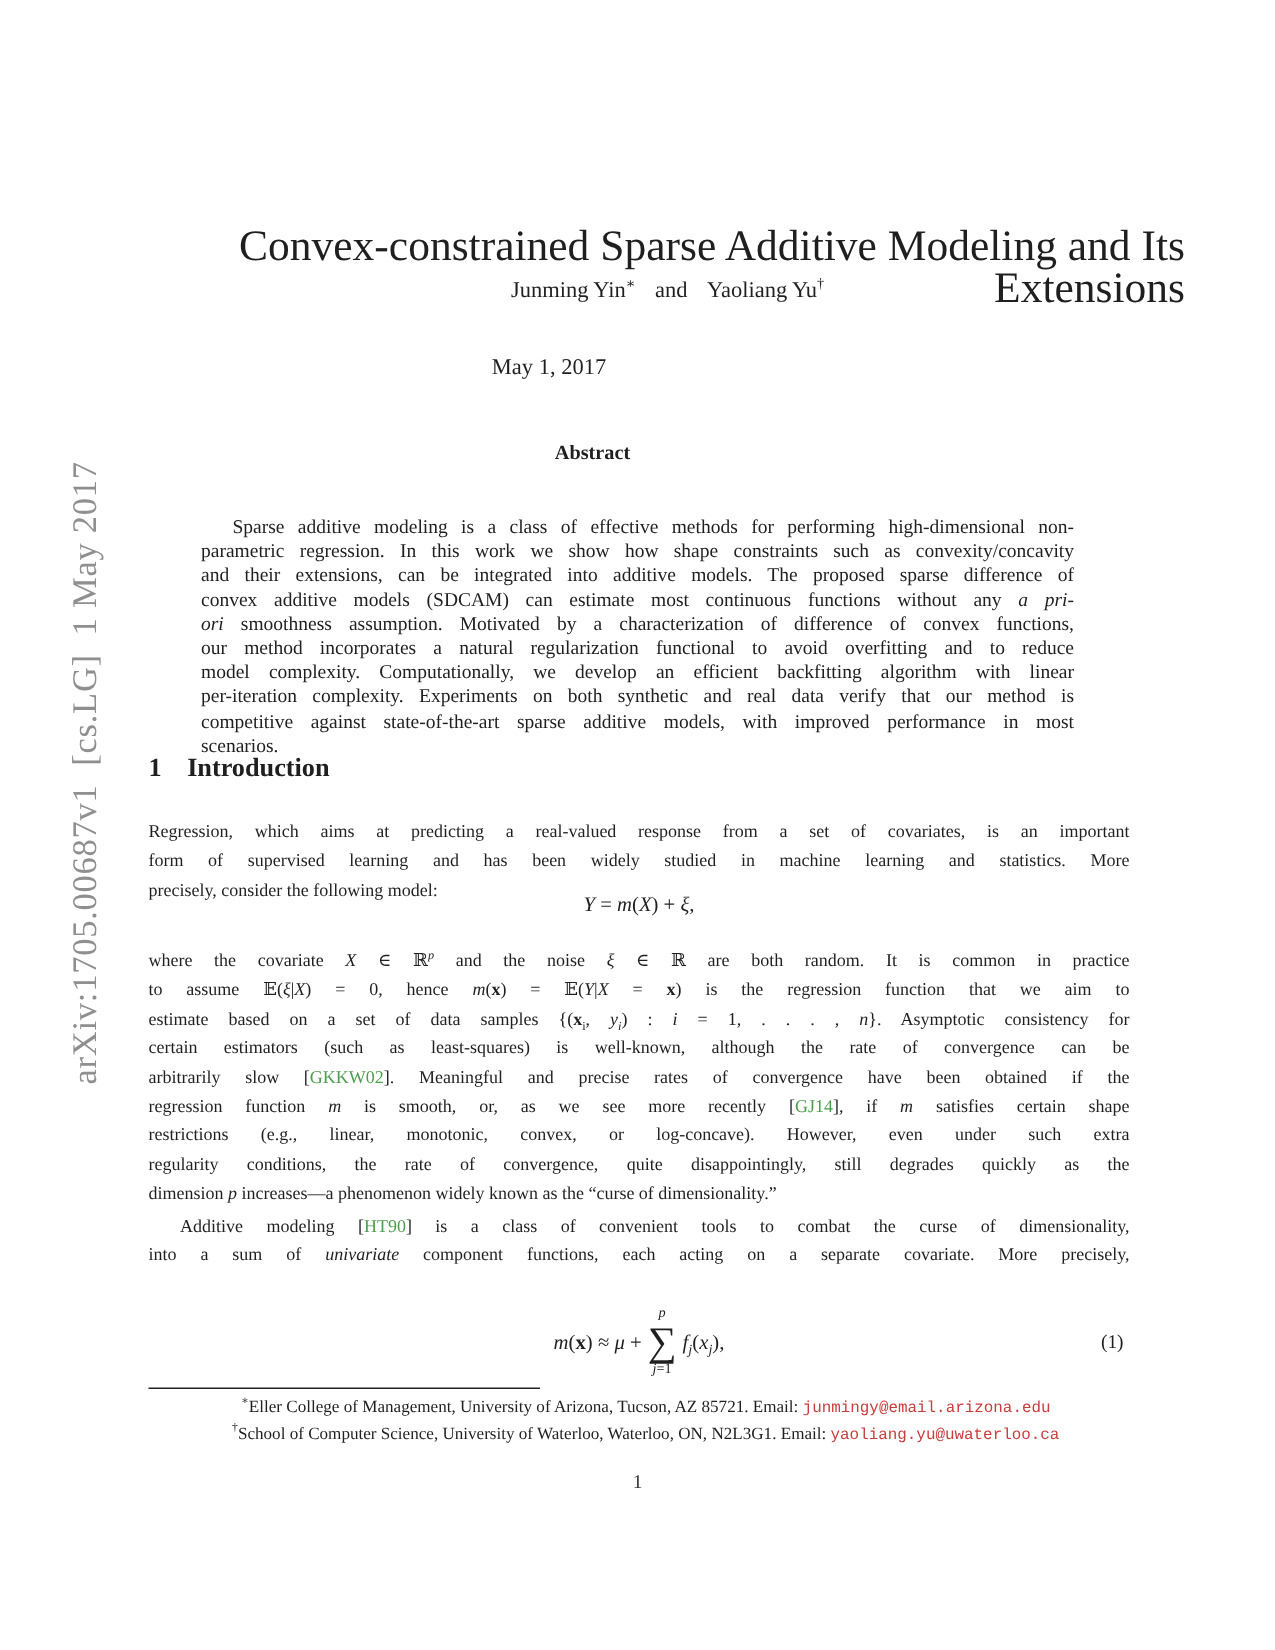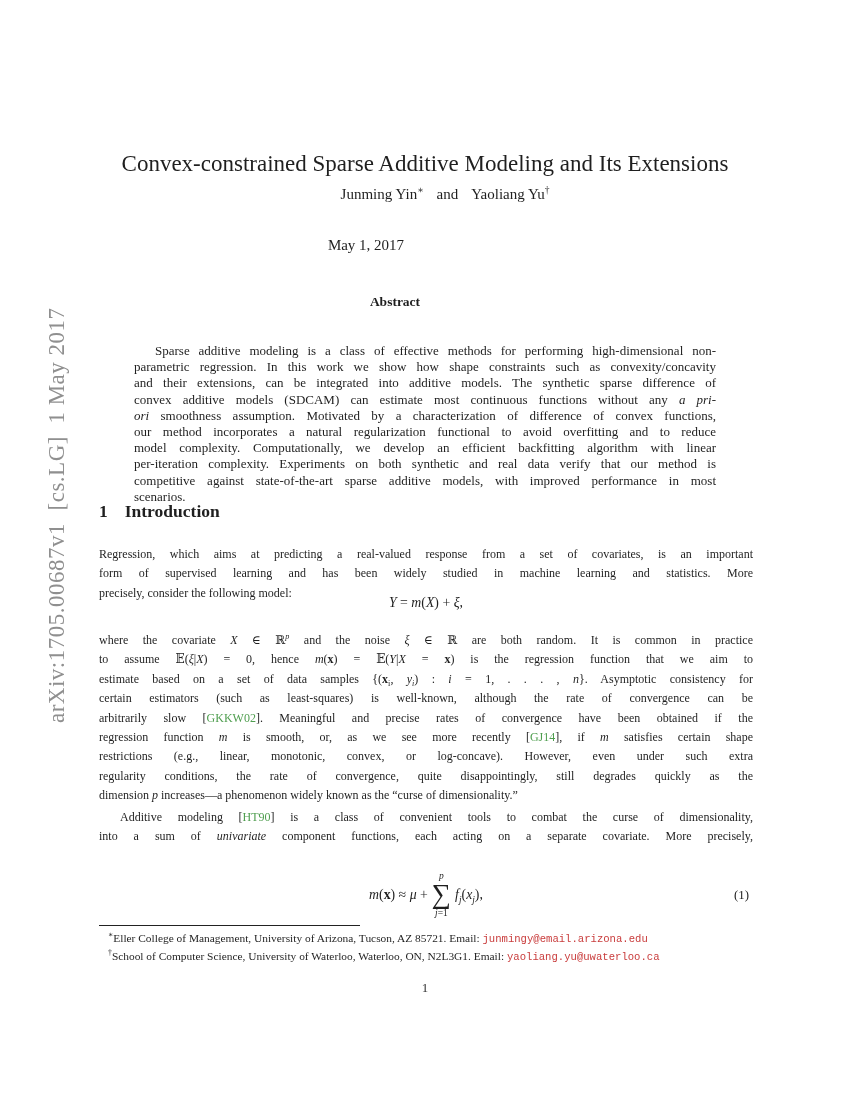--- a/index.html
+++ b/index.html
@@ -9,21 +9,21 @@
   }
 
   
   .arxiv-strip{
     position:absolute;top:278px;left:18px;height:500px;width:38px;
     writing-mode:vertical-rl;transform:rotate(180deg);
     text-align:center;font-size:23px;color:#8f8f8f;letter-spacing:0.5px;white-space:pre;
   }
 
   
-  .title{position:absolute;top:150px;left:60px;width:730px;text-align:center;font-size:23px;line-height:28px;}
+  .title{position:absolute;top:150px;left:60px;width:730px;text-align:right;font-size:29px;line-height:28px;}
   .authors{position:absolute;top:186px;left:0;width:850px;text-align:center;font-size:15px;padding-left:20px;}
   .author-mark{vertical-align:super;font-size:9.5px;line-height:0;}
   .conj{display:inline-block;margin:0 13px;}
   .date{position:absolute;top:237px;left:0;width:732px;text-align:center;font-size:15px;}
 
   
   .abstract-heading{position:absolute;top:294px;left:0;width:790px;text-align:center;font-size:13.5px;font-weight:bold;}
   .abstract-body{position:absolute;top:315px;left:134px;width:582px;font-size:13px;line-height:16.2px;margin-top:28px;}
 
   
@@ -53,21 +53,21 @@
   .eq2{position:absolute;top:868px;left:99px;width:654px;height:54px;display:flex;align-items:center;justify-content:center;font-size:13.8px;}
   .sum-stack{display:inline-flex;flex-direction:column;align-items:center;margin:0 4px;}
   .sum-top{font-size:9.5px;line-height:10px;font-style:italic;}
   .sum-sigma{font-size:27px;line-height:27px;}
   .sum-bot{font-size:9.5px;line-height:11px;}
   .eq2-num{position:absolute;right:4px;top:50%;transform:translateY(-50%);font-size:12.9px;}
 
   
   .fn-rule{position:absolute;top:925px;left:99px;width:261px;height:0;border-top:1px solid #222;}
   .footnotes{position:absolute;top:930px;left:99px;width:654px;font-size:11.4px;line-height:16.8px;}
-  .fn-line{text-indent:9px;}
+  .fn-line{text-indent:9px;text-align:center;}
 
   
   .page-number{position:absolute;top:980px;left:0;width:850px;text-align:center;font-size:13px;color:#333;}
 </style>
 </head>
 <body>
 
 <div class="page">
 
   <div class="arxiv-strip">
@@ -79,21 +79,21 @@
   <div class="authors">
     <span>Junming Yin</span><span class="author-mark">∗</span><span class="conj">and</span><span>Yaoliang Yu</span><span class="author-mark">†</span>
   </div>
 
   <div class="date">May 1, 2017</div>
 
   <div class="abstract-heading">Abstract</div>
   <div class="abstract-body">
       <div class="tline tline-indent"><span>Sparse additive modeling is a class of effective methods for performing high-dimensional non-</span></div>
       <div class="tline"><span>parametric regression. In this work we show how shape constraints such as convexity/concavity</span></div>
-      <div class="tline"><span>and their extensions, can be integrated into additive models. The synthetic sparse difference of</span></div>
+      <div class="tline"><span>and their extensions, can be integrated into additive models. The proposed sparse difference of</span></div>
       <div class="tline"><span>convex additive models (SDCAM) can estimate most continuous functions without any </span><span class="seg-i">a pri-</span></div>
       <div class="tline"><span class="seg-i">ori</span><span> smoothness assumption. Motivated by a characterization of difference of convex functions,</span></div>
       <div class="tline"><span>our method incorporates a natural regularization functional to avoid overfitting and to reduce</span></div>
       <div class="tline"><span>model complexity. Computationally, we develop an efficient backfitting algorithm with linear</span></div>
       <div class="tline"><span>per-iteration complexity. Experiments on both synthetic and real data verify that our method is</span></div>
       <div class="tline"><span>competitive against state-of-the-art sparse additive models, with improved performance in most</span></div>
       <div class="tline tline-last"><span>scenarios.</span></div>
     </div>
 
   <div class="section-heading">

